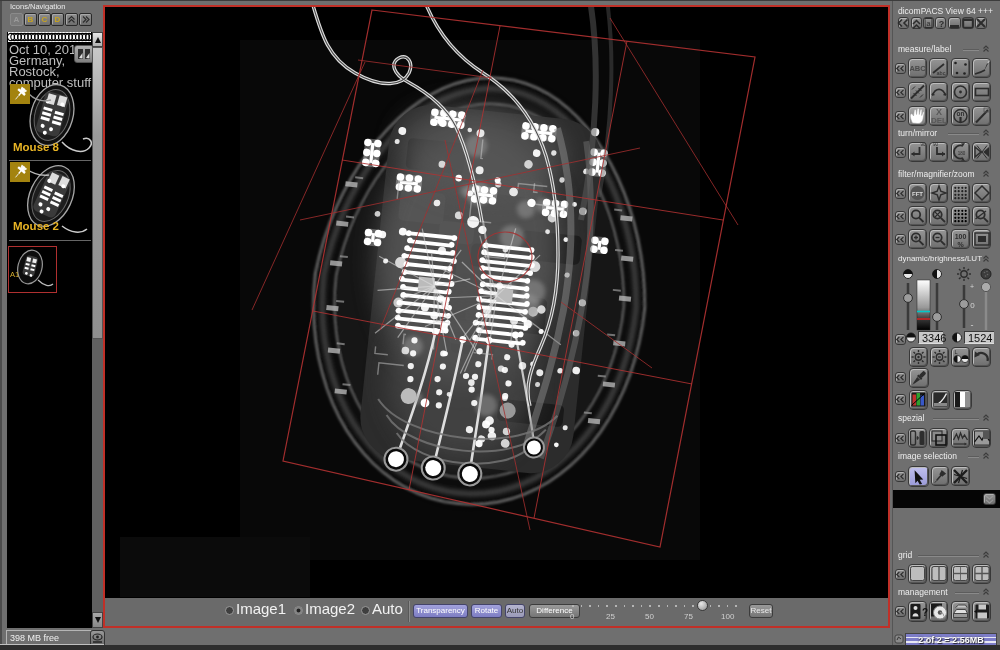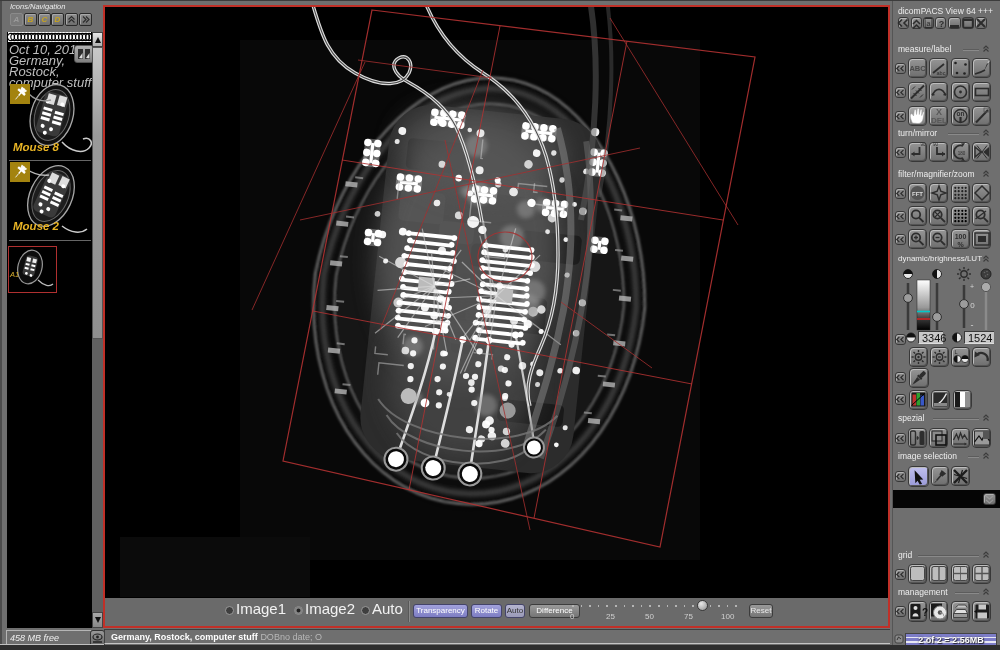--- a/index.html
+++ b/index.html
@@ -1,17 +1,17 @@
 <!DOCTYPE html>
 <html><head><meta charset="utf-8"><style>
 html,body{margin:0;padding:0;background:#141414;}
 #page{position:relative;width:1000px;height:650px;background:#6f6f6f;overflow:hidden;font-family:"Liberation Sans",sans-serif;}
 .abs{position:absolute;}
 
-#leftbar{position:absolute;left:0;top:0;width:103px;height:650px;background:#6f6f6f;font-style:italic;}
+#leftbar{position:absolute;left:0;top:0;width:103px;height:650px;background:#6f6f6f;}
 #leftbar .edge{position:absolute;left:0;top:0;width:2px;height:650px;background:#4c4c4c;}
 .lb-title{position:absolute;left:10px;top:2px;font-size:7.5px;color:#ececec;}
 .lbtn{position:absolute;top:13px;width:11px;height:11px;border-radius:2px;background:linear-gradient(#8e8e8e,#6e6e6e);border:1px solid #2a2a2a;box-shadow:inset 1px 1px 0 #a8a8a8;font-size:8px;font-weight:bold;color:#c9a41c;text-align:center;line-height:11px;}
 .lbtn.dis{color:#9a9a9a;background:#7a7a7a;border-color:#8a8a8a;box-shadow:none;}
 .lbtn.g{color:#2e2e2e;}
 #media{position:absolute;left:7px;top:32px;width:85px;height:596px;background:#000;}
 #barcode{position:absolute;left:1px;top:0px;width:83px;height:10px;background:#fff;color:#000;overflow:hidden;}
 .mtext{position:absolute;left:2px;color:#bfbfbf;font-size:13px;}
 #pagesicon{position:absolute;left:67px;top:13px;width:18px;height:16px;background:linear-gradient(#b0b0b0,#808080);border-radius:3px;border:1px solid #555;}
 .pin{position:absolute;left:3px;width:20px;height:20px;background:#a3830f;}
@@ -667,21 +667,21 @@
     </div>
     <div id="scrollbar">
       <div id="sb-th"></div>
       <div id="sb-up">
           <div class="tri" style="left:2px;top:4px;border-left:3.5px solid transparent;border-right:3.5px solid transparent;border-bottom:6px solid #111;"></div>
         </div>
       <div id="sb-dn">
           <div class="tri" style="left:2px;top:4px;border-left:3.5px solid transparent;border-right:3.5px solid transparent;border-top:6px solid #111;"></div>
         </div>
     </div>
-    <div id="mbfree">458 MB free</div>
+    <div id="mbfree">398 MB free</div>
     <div id="lbicon">
         <svg width="13" height="15" viewBox="0 0 13 15">
           <ellipse cx="6.5" cy="6" rx="4.5" ry="3" fill="none" stroke="#222" stroke-width="1.2"></ellipse>
           <circle cx="6.5" cy="6" r="1.4" fill="#222"></circle>
           <path d="M2,11 h9" stroke="#222" stroke-width="1.5"></path>
         </svg>
       </div>
   </div>
 
   <div id="rightbar">
@@ -1181,17 +1181,16 @@
           <path d="M-8,0 l3,-2 v4 Z" fill="#111"></path>
         </g>
 
       <g transform="translate(6,639)">
           <rect x="-4" y="-4" width="8" height="8" rx="2" fill="#8a8a8a" stroke="#444"></rect>
           <path d="M-2,1 l1.5,-3 l2.5,2" stroke="#333" fill="none"></path>
         </g>
     </svg>
   </div>
 
-  <div id="statusfield"><b>Germany, Rostock, computer stuff </b><span style="color:#b8b8b8;">DOBno date; O</span></div>
   <div style="position:absolute;left:0;top:644px;width:104px;height:1px;background:#c0c0c0;"></div>
     <div id="botstrip"></div>
   <div id="topstrip"></div>
 </div>
 
 </body></html>

